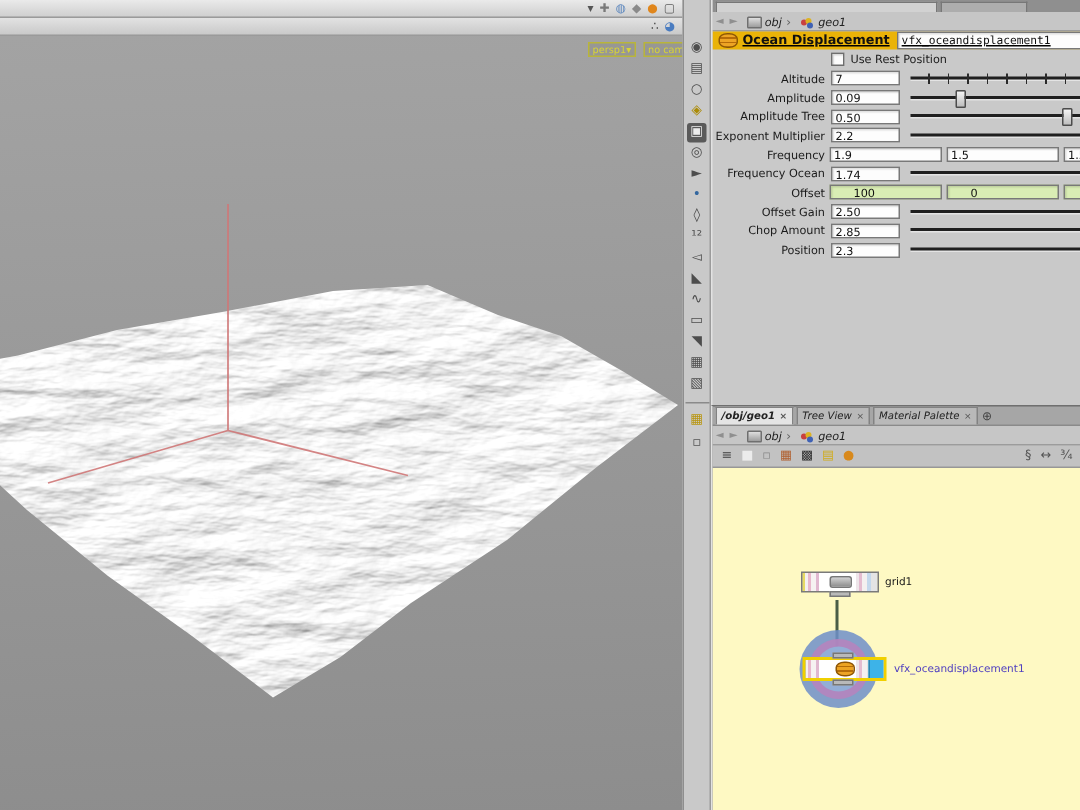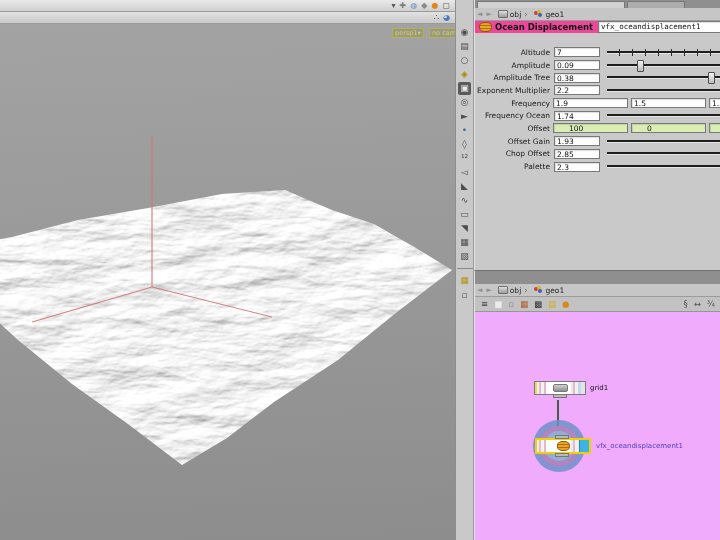--- a/index.html
+++ b/index.html
@@ -35,31 +35,31 @@
                background:#c9c9c9;overflow:hidden;border-left:1px solid #e2e2e2;box-sizing:border-box;}
   #ppane-tabs{position:absolute;top:0;left:0;width:246px;height:8px;background:#8f8f8f;}
   .clip-tab{position:absolute;top:1px;height:7px;background:#c6c6c6;border:1px solid #777;border-bottom:none;box-sizing:border-box;}
   #clip-tab1{left:2px;width:148px;background:#d2d2d2;}
   #clip-tab2{left:152px;width:58px;background:#adadad;}
   .pane-bc{position:absolute;left:0;width:246px;height:13px;background:#c6c6c6;
            border-bottom:1px solid #9c9c9c;box-sizing:border-box;
            display:flex;align-items:center;font-size:7.5px;color:#222;}
   #ppane-bc{top:8px;}
   .bc-arrow{color:#8f8f8f;font-size:7px;margin:0 2px;}
-  .bc-chip{display:flex;align-items:flex-start;margin-left:4px;}
+  .bc-chip{display:flex;align-items:flex-end;margin-left:4px;font-style:italic;}
   .obj-ic{width:8px;height:6px;background:linear-gradient(#dedede,#9d9d9d);
           border:1px solid #6f6f6f;border-radius:1px;margin-right:2px;}
   .geo-ic{position:relative;width:9px;height:7px;margin-right:2px;}
   .geo-ic i{position:absolute;width:4px;height:4px;border-radius:50%;}
   .geo-ic i:nth-child(1){left:0;top:1px;background:#c84040;}
   .geo-ic i:nth-child(2){left:3px;top:0;background:#ddb322;}
   .geo-ic i:nth-child(3){left:4px;top:3px;background:#3f62b5;}
   .bc-sep{color:#666;margin:0 3px;font-size:8px;}
   #ppane-header{position:absolute;top:21px;left:0;width:246px;height:12px;
-                display:flex;align-items:center;background:#ec4899;}
+                display:flex;align-items:center;background:#eab308;text-decoration:underline;}
   .burger{position:relative;width:11px;height:8px;margin:0 3px 0 4px;
           background:repeating-linear-gradient(#eda424 0 2px,#b56c08 2px 3px);
           border:1px solid #8d5606;border-radius:45%/40%;}
   #ppane-title{font-size:8.5px;font-weight:bold;color:#111;white-space:nowrap;}
   #node-name-field{margin-left:5px;flex:1;height:10px;line-height:10px;background:#fdfdfd;
         border:1px solid #787878;box-shadow:inset 1px 1px 1px rgba(0,0,0,.12);
         font-size:7.5px;padding-left:2px;color:#111;font-family:"DejaVu Sans Mono",monospace;}
   #checkbox-row{position:absolute;top:34px;left:0;width:246px;height:11px;
                 display:flex;align-items:center;font-size:7.5px;color:#1a1a1a;}
   #rest-checkbox{width:7px;height:7px;background:#fcfcfc;border:1px solid #6e6e6e;
@@ -92,21 +92,21 @@
         padding:0 3px;margin-left:2px;display:flex;align-items:center;white-space:nowrap;}
   .ntab.active{background:#e4e4e4;font-weight:bold;}
   .ntab .x{margin-left:3px;font-style:normal;font-size:6px;color:#555;}
   #net-newtab{font-size:8px;color:#444;margin-left:3px;line-height:11px;}
   #net-bc{top:13px;}
   #net-toolbar{position:absolute;top:26px;left:0;width:246px;height:15px;background:#c2c2c2;
                border-bottom:1px solid #979797;box-sizing:border-box;
                display:flex;align-items:center;padding:0 3px;}
   #net-toolbar .tb-icon{font-size:8.5px;margin:0 3px;}
   #net-toolbar .spacer{flex:1;}
-  #net-canvas{position:absolute;top:41px;left:0;width:246px;height:229px;background:#f0abfc;}
+  #net-canvas{position:absolute;top:41px;left:0;width:246px;height:229px;background:#fef9c3;}
   .halo{position:absolute;border-radius:50%;}
   #halo1{left:58px;top:108px;width:52px;height:52px;background:#6f8fc9;opacity:.85;}
   #halo2{left:64px;top:114px;width:40px;height:40px;background:#b584be;opacity:.9;}
   #halo3{left:69px;top:119px;width:30px;height:30px;background:#93aed6;}
   .node{position:absolute;box-sizing:border-box;border:1px solid #7a7a7a;
         display:flex;align-items:center;justify-content:center;}
   #node-grid{left:59px;top:69px;width:52px;height:14px;
      background:linear-gradient(90deg,#e6da62 0 2px,#f4f0f0 2px 4px,#e8b8cc 4px 6px,
        #f6f2f2 6px 9px,#e0b8d0 9px 11px,#ffffff 11px 36px,#eee6ea 36px 38px,
        #e4bcd0 38px 40px,#f4f0f0 40px 43px,#c4d8ec 43px 46px,#e4e4e4 46px 52px);}
@@ -212,40 +212,44 @@
             <i></i>
           </span>
         <span>geo1</span>
       </span>
     </div>
     <div id="ppane-header">
       <span class="burger"></span>
       <span id="ppane-title">Ocean Displacement</span>
       <span id="node-name-field">vfx_oceandisplacement1</span>
     </div>
+    <div id="checkbox-row">
+      <span id="rest-checkbox"></span>
+      <span>Use Rest Position</span>
+    </div>
     <div id="param-rows">
         <div class="prow">
           <span class="plabel">Altitude</span>
           <span class="pfield">7</span>
           <span class="pslider">
             <span class="line"></span>
             <span class="ticks"></span>
           </span>
         </div>
         <div class="prow">
           <span class="plabel">Amplitude</span>
           <span class="pfield">0.09</span>
           <span class="pslider">
             <span class="line"></span>
             <span class="handle" style="left: 30px;"></span>
           </span>
         </div>
         <div class="prow">
           <span class="plabel">Amplitude Tree</span>
-          <span class="pfield">0.38</span>
+          <span class="pfield">0.50</span>
           <span class="pslider">
             <span class="line"></span>
             <span class="handle" style="left: 101px;"></span>
           </span>
         </div>
         <div class="prow">
           <span class="plabel">Exponent Multiplier</span>
           <span class="pfield">2.2</span>
           <span class="pslider">
             <span class="line"></span>
@@ -265,43 +269,58 @@
           </span>
         </div>
         <div class="prow">
           <span class="plabel">Offset</span>
           <span class="pfield multi green">100</span>
           <span class="pfield multi green">0</span>
           <span class="pfield multi green">0</span>
         </div>
         <div class="prow">
           <span class="plabel">Offset Gain</span>
-          <span class="pfield">1.93</span>
-          <span class="pslider">
-            <span class="line"></span>
-          </span>
-        </div>
-        <div class="prow">
-          <span class="plabel">Chop Offset</span>
+          <span class="pfield">2.50</span>
+          <span class="pslider">
+            <span class="line"></span>
+          </span>
+        </div>
+        <div class="prow">
+          <span class="plabel">Chop Amount</span>
           <span class="pfield">2.85</span>
           <span class="pslider">
             <span class="line"></span>
           </span>
         </div>
         <div class="prow">
-          <span class="plabel">Palette</span>
+          <span class="plabel">Position</span>
           <span class="pfield">2.3</span>
           <span class="pslider">
             <span class="line"></span>
           </span>
         </div>
       </div>
   </div>
 
   <div id="network-pane">
+    <div id="net-tabs">
+        <span class="ntab active">
+          <span>/obj/geo1</span>
+          <span class="x">×</span>
+        </span>
+        <span class="ntab">
+          <span>Tree View</span>
+          <span class="x">×</span>
+        </span>
+        <span class="ntab">
+          <span>Material Palette</span>
+          <span class="x">×</span>
+        </span>
+        <span id="net-newtab">⊕</span>
+      </div>
     <div id="net-bc" class="pane-bc">
       <span class="bc-arrow">◄</span>
       <span class="bc-arrow">►</span>
       <span class="bc-chip">
         <span class="obj-ic"></span>
         <span>obj</span>
       </span>
       <span class="bc-sep">›</span>
       <span class="bc-chip">
         <span class="geo-ic">

